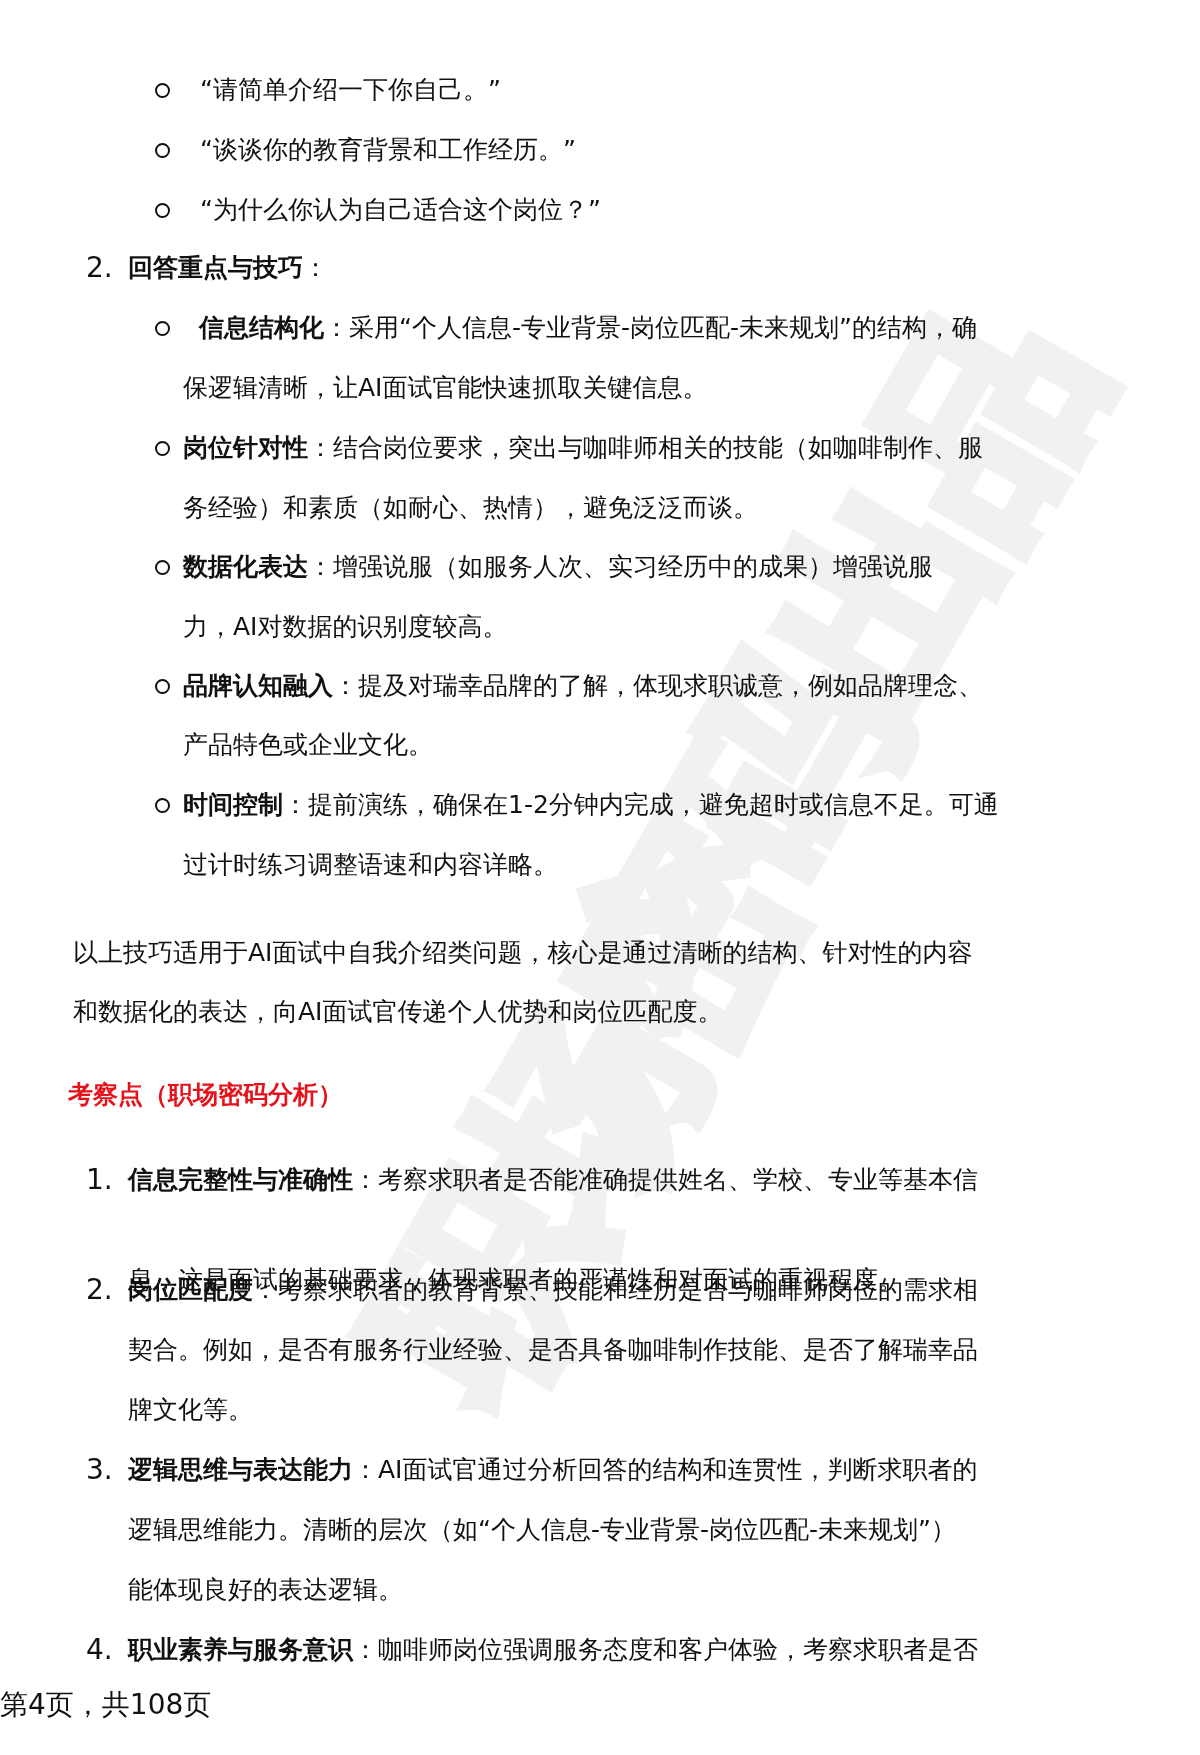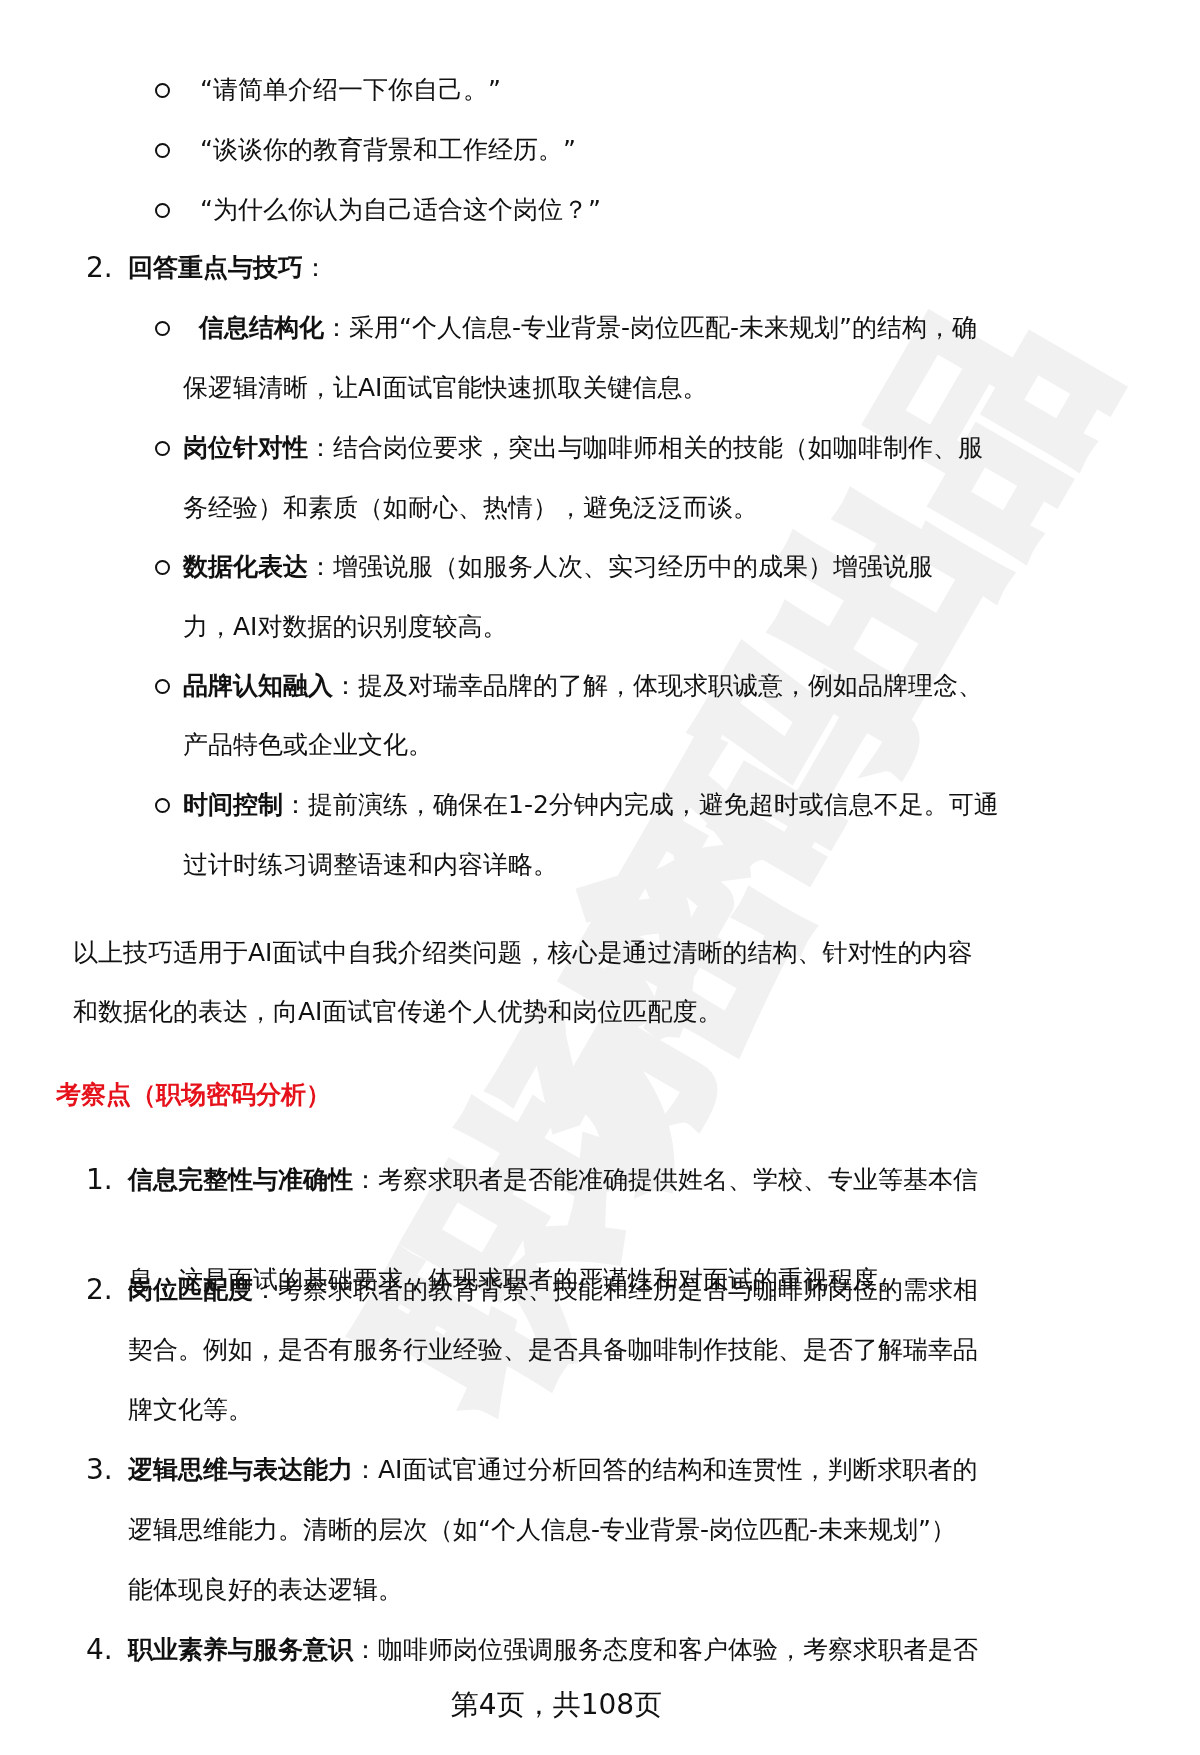--- a/index.html
+++ b/index.html
@@ -16,21 +16,21 @@
   }
   .line {
     position:absolute; font-size:25px; line-height:34px; white-space:nowrap; z-index:1;
   }
   .b { font-weight:bold; }
   .bullet-circle {
     position:absolute; width:11px; height:11px; border:2px solid #111; border-radius:50%; z-index:1;
   }
   .num { position:absolute; font-size:28px; line-height:34px; z-index:1; }
   .red { color:#e6121b; font-weight:bold; }
-  .footer { position:absolute; left:0; width:1113px; text-align:center; font-size:28px; line-height:34px; z-index:1; }
+  .footer { position:absolute; left:0; width:1113px; font-size:28px; line-height:34px; z-index:1; }
 </style>
 </head>
 <body>
 
 <div class="wm">职场密码出品</div>
 
 <div class="bullet-circle" style="left:155px;top:83px;"></div>
 <div class="line" style="left:200px;top:73px;">“请简单介绍一下你自己。”</div>
 <div class="bullet-circle" style="left:155px;top:143px;"></div>
 <div class="line" style="left:200px;top:133px;">“谈谈你的教育背景和工作经历。”</div>
@@ -68,21 +68,21 @@
 
 <div class="bullet-circle" style="left:155px;top:798px;"></div>
 <div class="line" style="left:183px;top:788px;">
   <span class="b">时间控制</span><span>：提前演练，确保在1-2分钟内完成，避免超时或信息不足。可通</span>
 </div>
 <div class="line" style="left:183px;top:848px;">过计时练习调整语速和内容详略。</div>
 
 <div class="line" style="left:73px;top:936px;">以上技巧适用于AI面试中自我介绍类问题，核心是通过清晰的结构、针对性的内容</div>
 <div class="line" style="left:73px;top:995px;">和数据化的表达，向AI面试官传递个人优势和岗位匹配度。</div>
 
-<div class="line red" style="left:56px;top:1078px;">考察点（职场密码分析）</div>
+<div class="line red" style="left:68px;top:1078px;">考察点（职场密码分析）</div>
 
 <div class="num" style="left:86px;top:1163px;">1.</div>
 <div class="line" style="left:128px;top:1163px;">
   <span class="b">信息完整性与准确性</span><span>：考察求职者是否能准确提供姓名、学校、专业等基本信</span>
 </div>
 <div class="line" style="left:128px;top:1215px;margin-top:48px;">息，这是面试的基础要求，体现求职者的严谨性和对面试的重视程度。</div>
 
 <div class="num" style="left:86px;top:1273px;">2.</div>
 <div class="line" style="left:128px;top:1273px;">
   <span class="b">岗位匹配度</span><span>：考察求职者的教育背景、技能和经历是否与咖啡师岗位的需求相</span>

